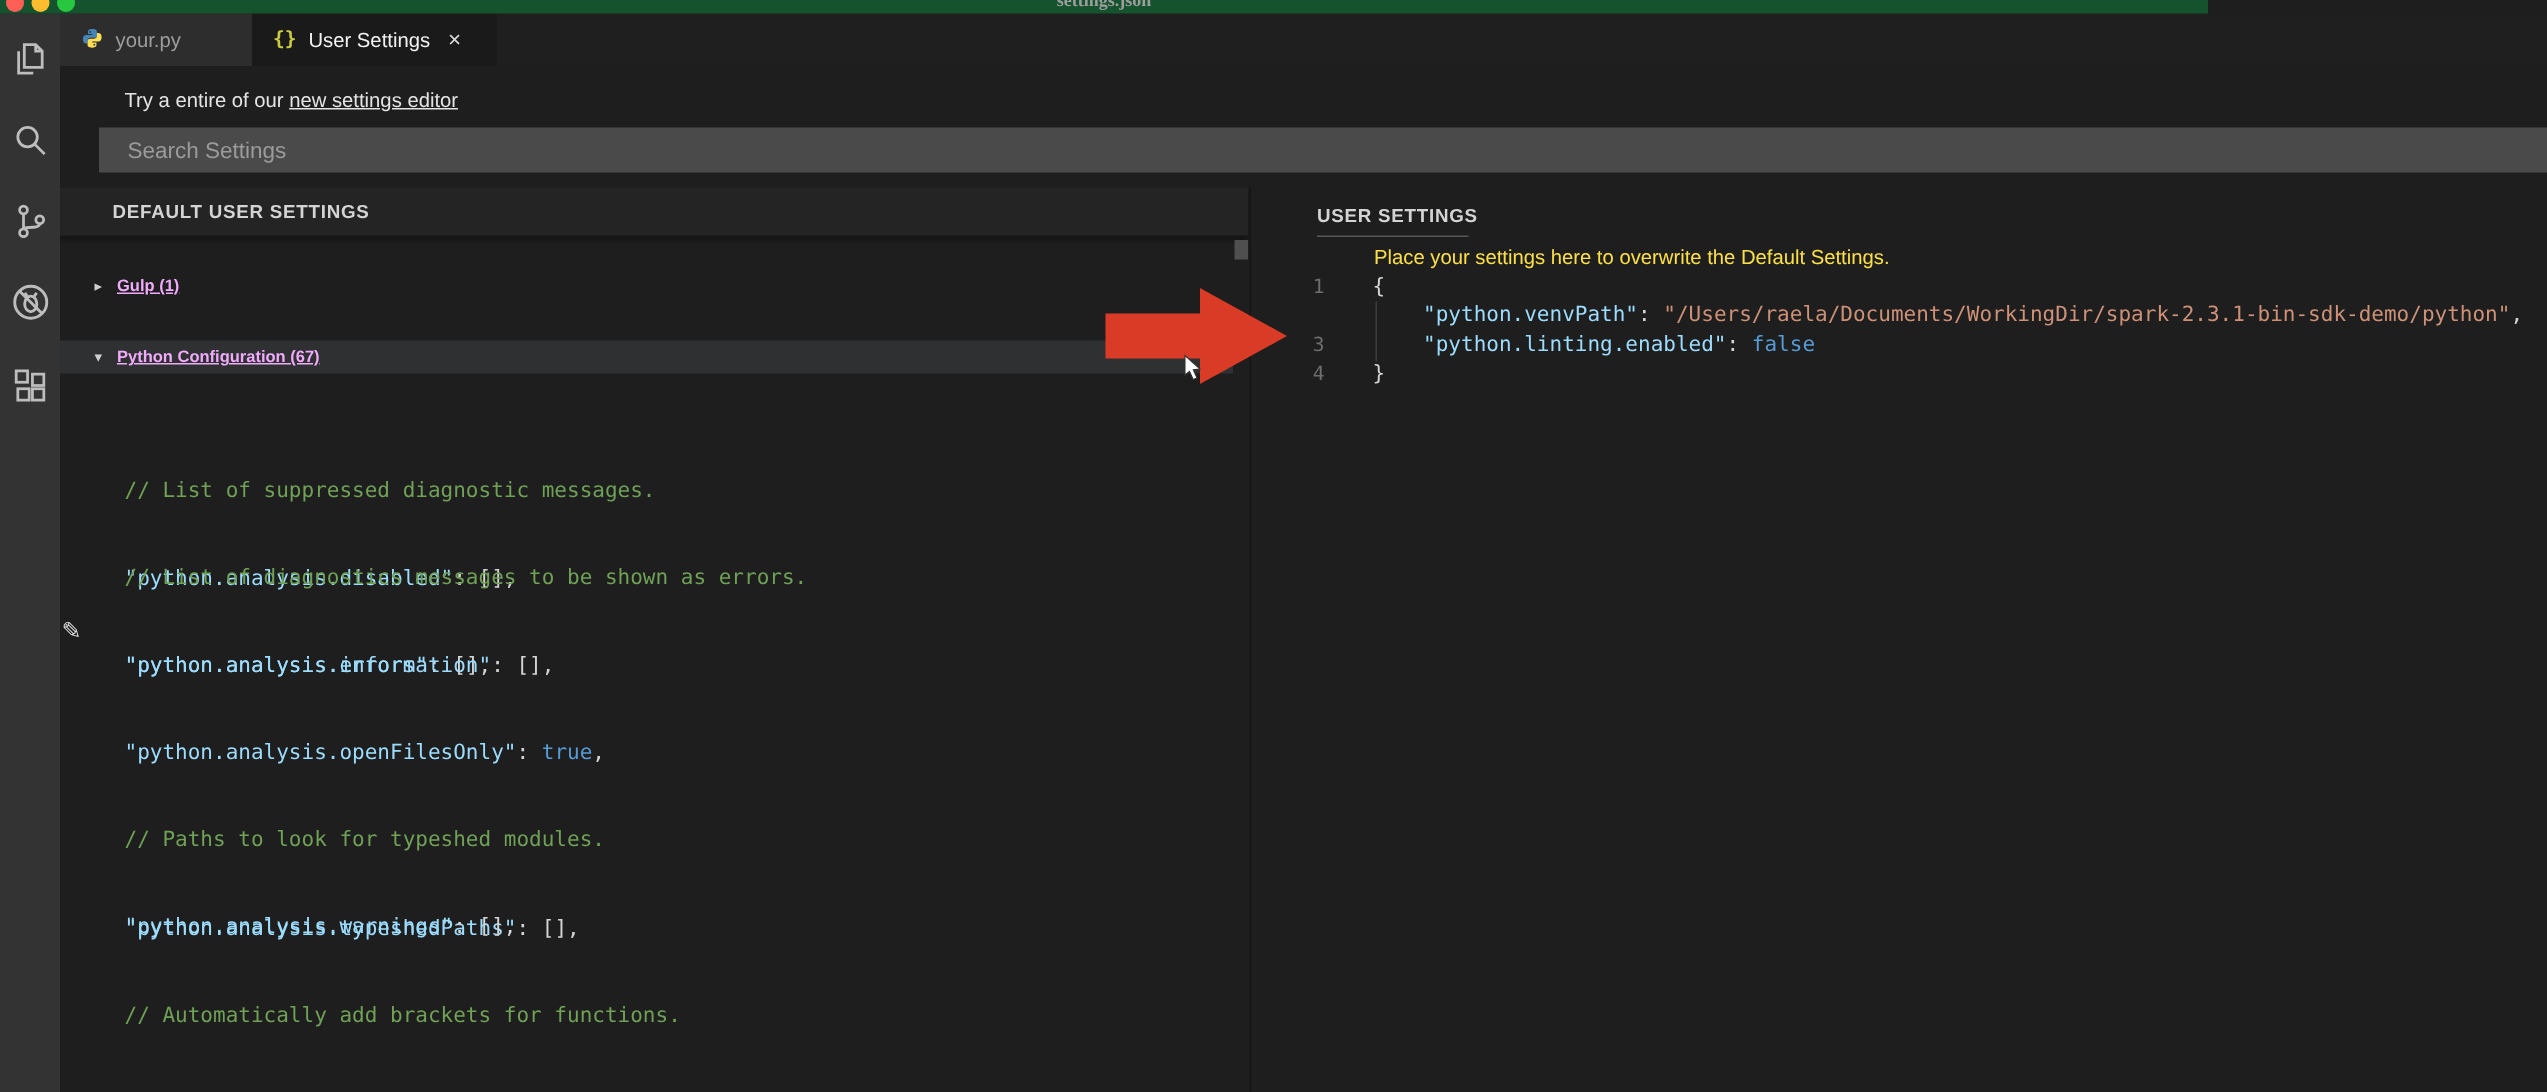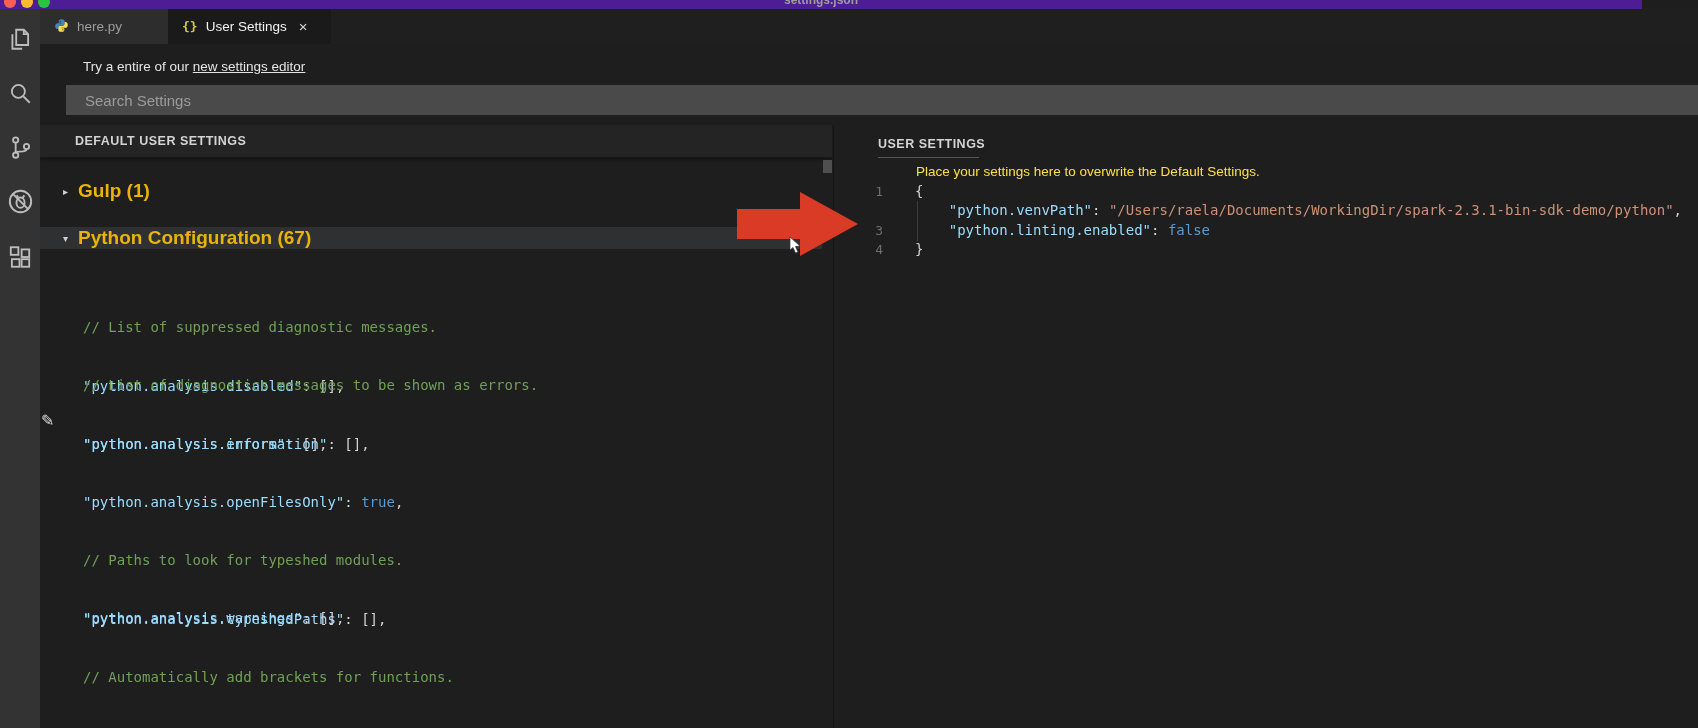--- a/index.html
+++ b/index.html
@@ -1,21 +1,21 @@
 <!DOCTYPE html>
 <html><head>
 <meta charset="utf-8">
 <style>
   * { margin:0; padding:0; box-sizing:border-box; }
   html,body { width:1698px; height:728px; overflow:hidden; background:#1e1e1e;
               font-family:"Liberation Sans", sans-serif; }
   .abs { position:absolute; }
 
   
-  #titlebar { left:0; top:0; width:1642px; height:9px; background:#4c1d95; overflow:hidden; z-index:30; }
+  #titlebar { left:0; top:0; width:1472px; height:9px; background:#14532d; overflow:hidden; z-index:30;font-family:Liberation Serif, serif; }
   .tlight { position:absolute; width:12px; height:12px; border-radius:50%; top:-4px; }
   #titlebar-text { position:absolute; left:50%; top:-7px; transform:translateX(-50%);
                    font-size:12px; font-weight:700; color:#9d9d9d; white-space:nowrap; }
 
   
   #activitybar { left:0; top:9px; width:40px; height:719px; background:#333333; z-index:20; }
   .ab-slot { position:absolute; left:0; width:40px; height:44px; display:flex; align-items:center; justify-content:center; }
   .ab-slot svg { stroke:#bdbdbd; fill:none; stroke-width:1.7; }
 
   
@@ -46,21 +46,21 @@
   .mono { font-family:"DejaVu Sans Mono", monospace; font-size:14px; line-height:19.5px; white-space:pre; }
   .cmt    { color:#6FA156; }
   .k      { color:#9CDCFE; }
   .p      { color:#d4d4d4; }
   .v-kw   { color:#569CD6; }
   .v-str  { color:#CE9178; }
 
   
   .group-row { position:absolute; display:flex; align-items:center; height:22px; }
   .twistie { width:15px; color:#cfcfcf; font-size:10px; }
-  .group-label { font-size:19px; font-weight:700; color:#eab308; }
+  .group-label { font-size:11px; font-weight:700; color:#f0abfc;text-decoration:underline; }
   #group-pyconf { left:0; top:102px; width:782px; background:#2f3032; padding-left:23px; }
   #group-gulp   { left:23px; top:55px; }
   .sblock { position:absolute; left:43px; }
   #lp-scrollbar { position:absolute; left:782px; top:33px; width:10px; height:570px; }
   #lp-scroll-handle { position:absolute; left:1px; top:2px; width:9px; height:13px; background:#4f4f4f; }
   #pencil { position:absolute; left:1px; top:286px; font-size:16px; color:#dcdcdc; }
 
   
   #rp-title { position:absolute; left:44px; top:12px; font-size:12.5px; letter-spacing:.5px; font-weight:600; color:#d4d4d4; }
   #rp-underline { position:absolute; left:44px; top:32px; width:101px; height:1px; background:#565656; }
@@ -128,21 +128,21 @@
 </div>
 
 <div id="tabbar" class="abs">
   <div class="tab tab-inactive">
     <span class="ticon">
       <svg width="15" height="15" viewBox="0 0 24 24">
         <path fill="#4584b6" d="M12 2c-4 0-4.5 1.8-4.5 3v2.5H12v1H5.5C3.5 8.5 2 10 2 13s1.5 4.5 3.5 4.5H7v-2.8c0-1.9 1.6-3.2 3.5-3.2h4c1.4 0 2.5-1.1 2.5-2.5V5c0-1.2-.5-3-5-3zm-2.2 2.2a1 1 0 110 2 1 1 0 010-2z"></path>
         <path fill="#ffde57" d="M12 22c4 0 4.5-1.8 4.5-3v-2.5H12v-1h6.5c2 0 3.5-1.5 3.5-4.5s-1.5-4.5-3.5-4.5H17v2.8c0 1.9-1.6 3.2-3.5 3.2h-4C8.1 12.5 7 13.6 7 15v4c0 1.2.5 3 5 3zm2.2-2.2a1 1 0 110-2 1 1 0 010 2z"></path>
       </svg>
     </span>
-    <span>here.py</span>
+    <span>your.py</span>
   </div>
   <div class="tab tab-active">
     <span class="ticon braces-icon">{}</span>
     <span>User Settings</span>
     <span class="close-x">×</span>
   </div>
 </div>
 
 <div id="banner" class="abs"><span>Try a entire of our </span><a>new settings editor</a></div>
 

